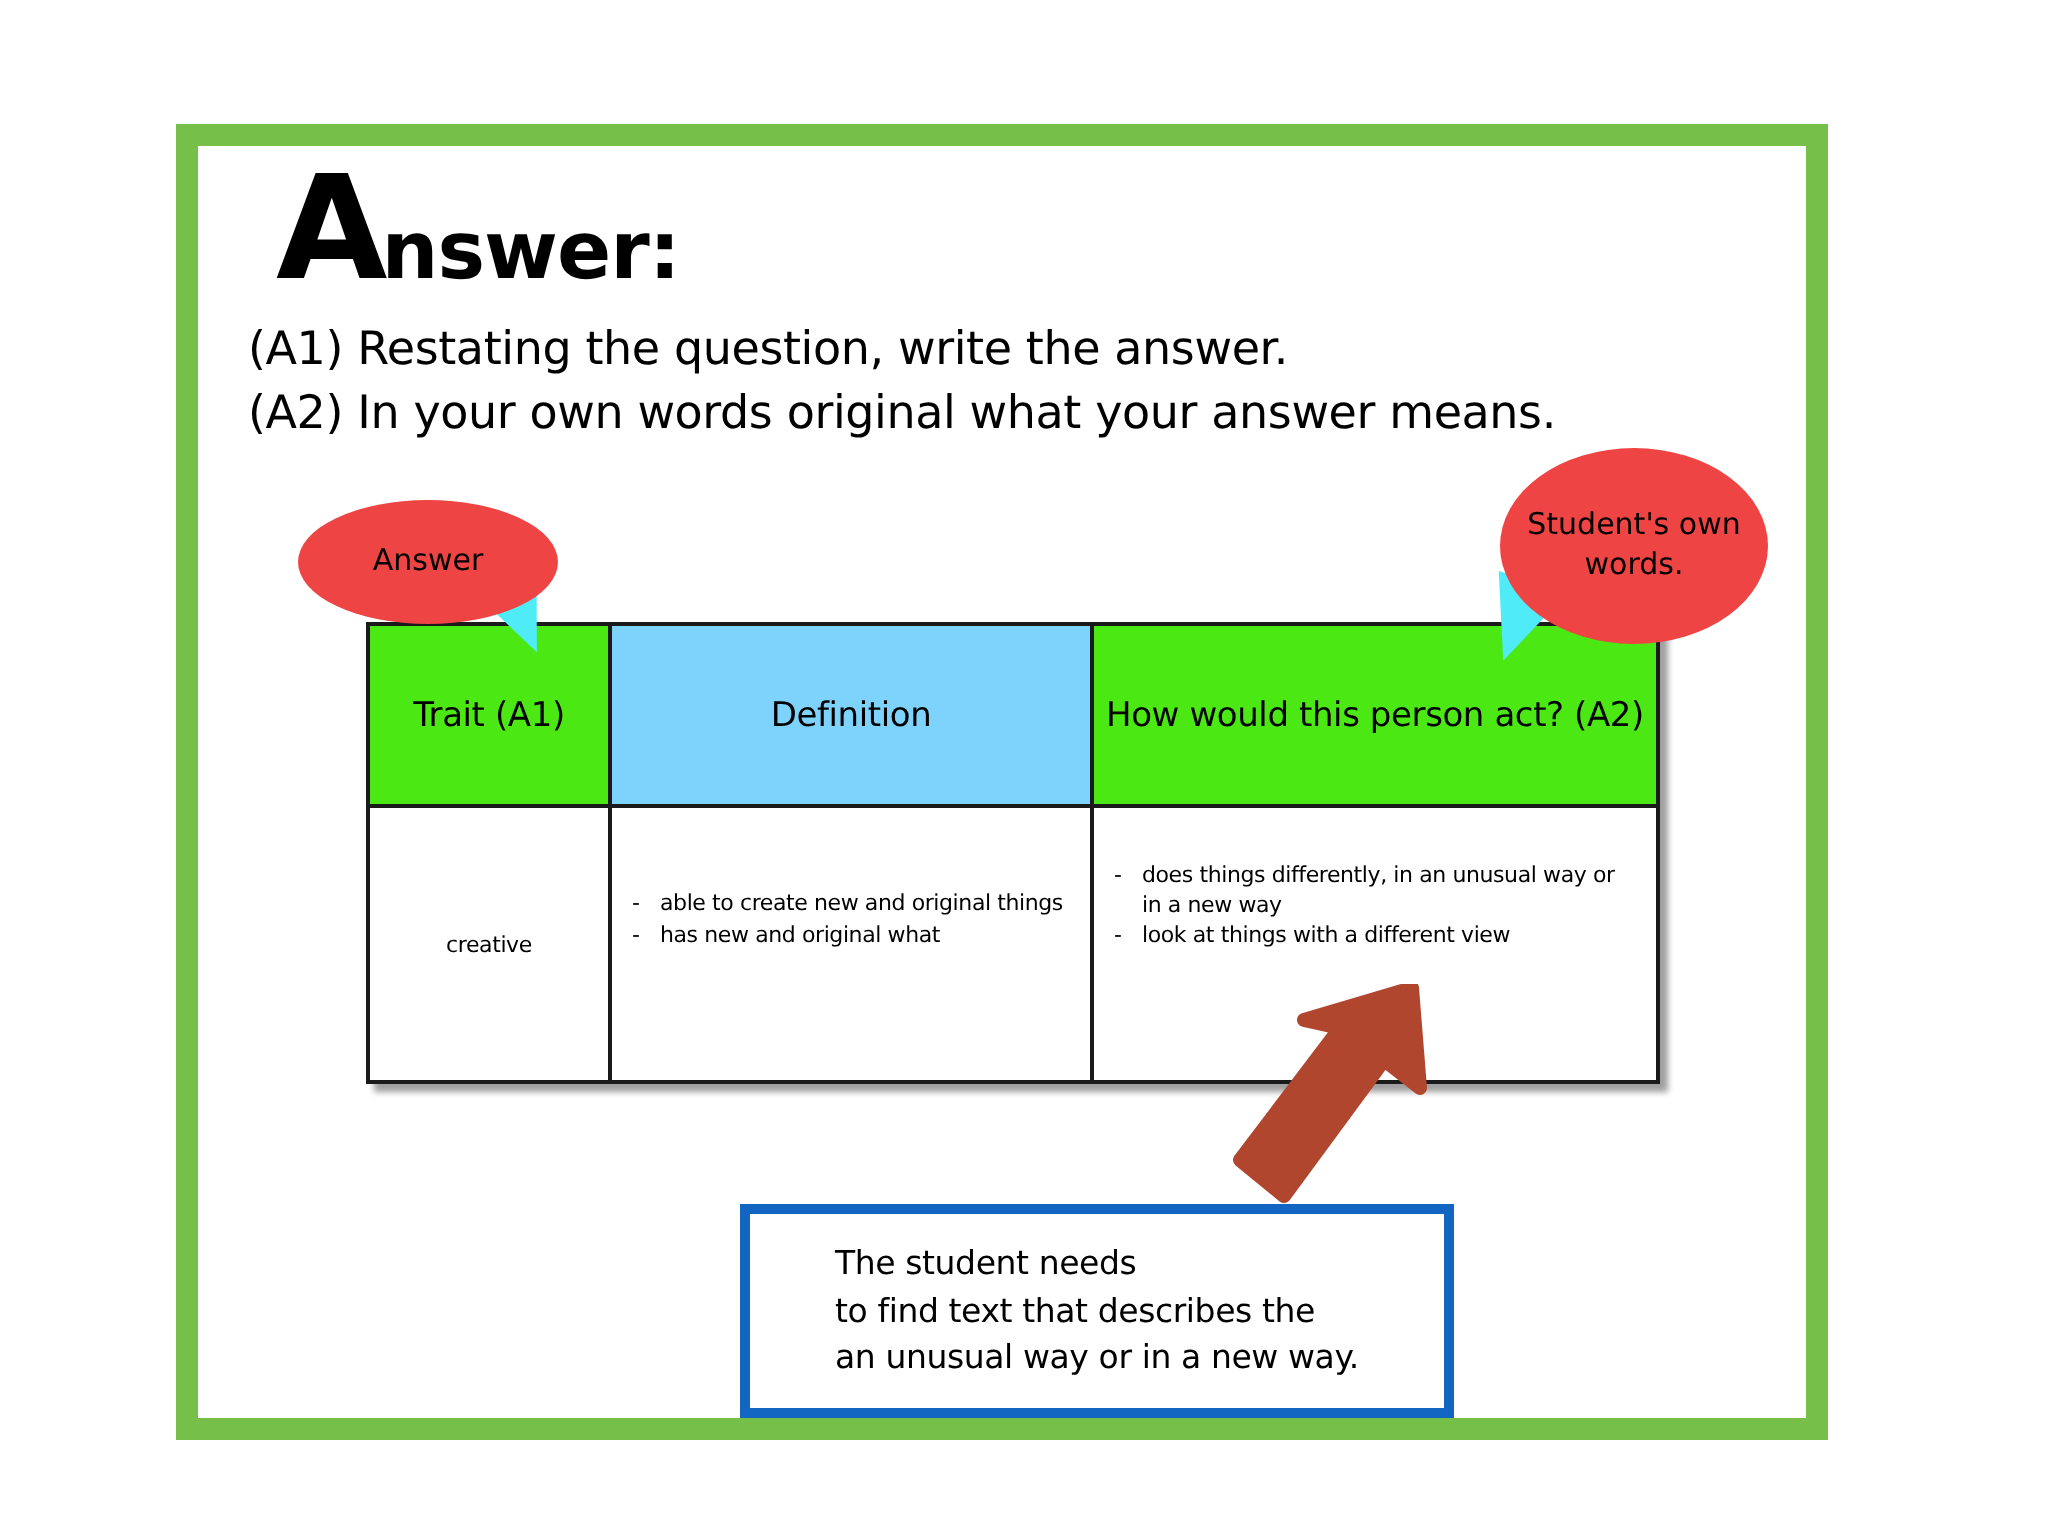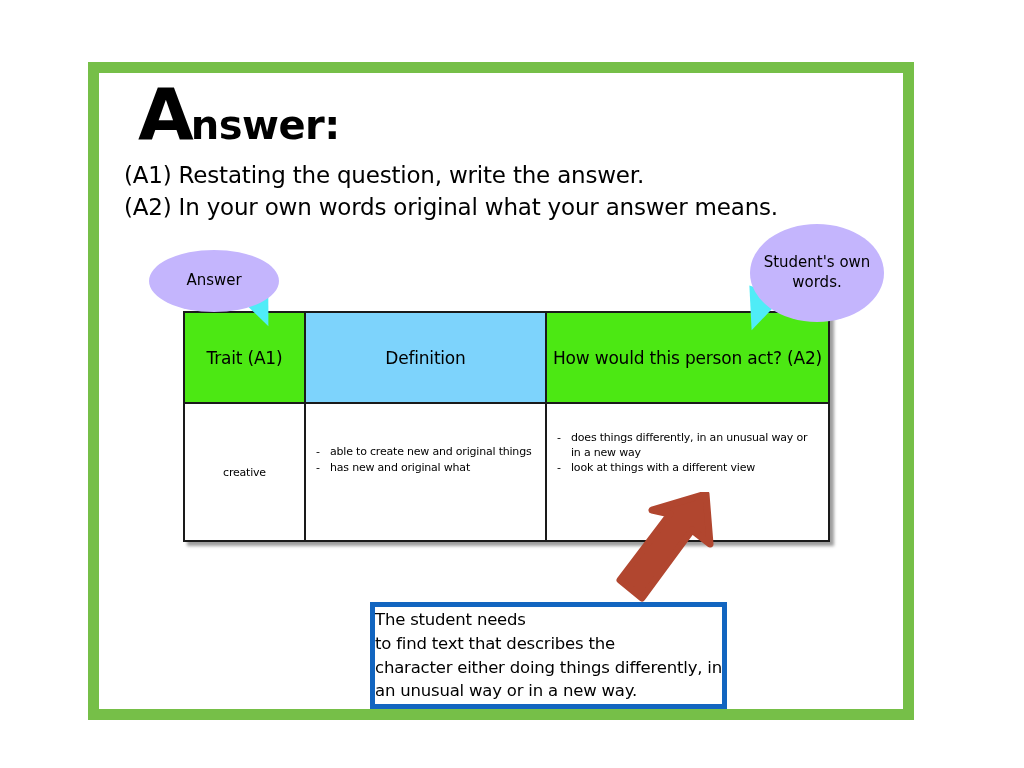--- a/index.html
+++ b/index.html
@@ -118,21 +118,21 @@
     position: absolute;
     left: 0;
     top: 0;
   }
   .cell-pad-def { padding-bottom: 22px; }
   .cell-pad-act { padding-bottom: 36px; }
 
   
   .bubble {
     position: absolute;
-    background: #c4b5fd;
+    background: #ef4444;
     border-radius: 50%;
     display: flex;
     align-items: center;
     justify-content: center;
     text-align: center;
     color: #000000;
     font-size: 15px;
     line-height: 1.32;
     z-index: 6;
   }
@@ -257,16 +257,15 @@
 </div>
 
 <svg id="double-arrow" viewBox="0 0 114 112">
   <polygon points="92,2 96,52 78,38 28,106 6,88 56,22 38,18" fill="#b1462f" stroke="#b1462f" stroke-width="7" stroke-linejoin="round"></polygon>
 </svg>
 
 <div id="callout-box">
   <div>
     <div>The student needs</div>
     <div>to find text that describes the</div>
-    <div>character either doing things differently, in</div>
     <div>an unusual way or in a new way.</div>
   </div>
 </div>
 
 </body></html>

